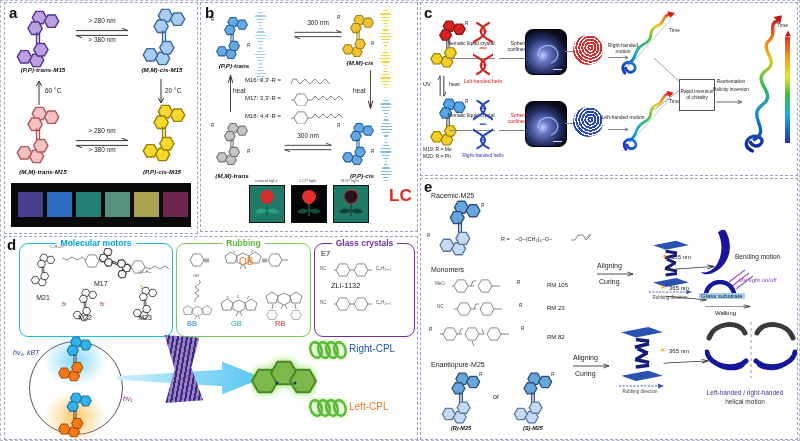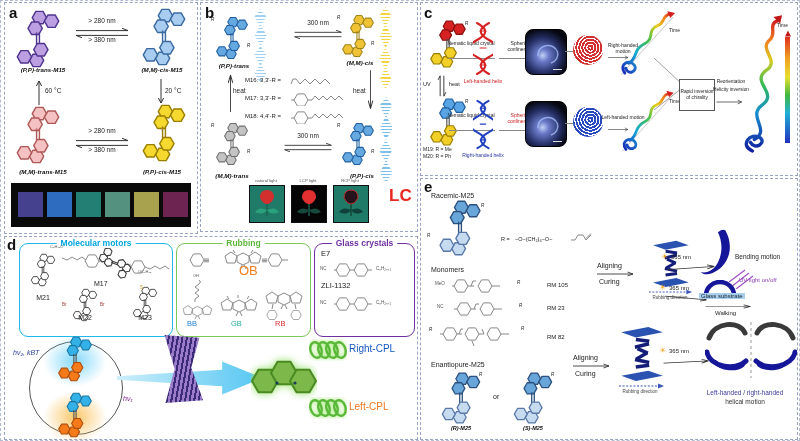--- a/index.html
+++ b/index.html
@@ -486,21 +486,21 @@
           <path d="M15,9 h5 M15,10.4 h5 M15,11.8 h5 M2,10 h-1"></path>
           <use href="#bodipy" transform="translate(36,0)"></use>
           <path d="M44,0 l2,3 M64,0 l-2,3"></path>
           <path d="M73,9 h5 M73,10.4 h5 M73,11.8 h5"></path>
           <g transform="translate(86,10)">
               <use href="#hexo"></use>
             </g>
           <path d="M93,10 h6"></path>
         </g>
       </svg>
-      <span class="ab t b" style="left:62px;top:20px;font-size:13px;color:#f08020">OB</span>
+      <span class="ab t b" style="left:62px;top:12px;font-size:10px;color:#f08020">OB</span>
       <span class="ab t" style="left:16px;top:30px;font-size:4px;color:#555">OH</span>
       <svg class="ab" style="left:6px;top:34px" width="30" height="44" viewBox="0 0 30 44">
         <g stroke="#8a8a8a" stroke-width="1" fill="none">
           <path d="M16,2 q3,2 0,4 l-4,3 4,3 -4,3 4,3 -4,3 v3"></path>
           <use href="#bodipy" transform="translate(0,26) scale(0.8)"></use>
         </g>
       </svg>
       <span class="ab t b" style="left:10px;top:76px;font-size:7.5px;color:#2080d0">BB</span>
       <svg class="ab" style="left:42px;top:50px" width="40" height="24" viewBox="0 0 40 24">
         <g stroke="#8a8a8a" stroke-width="1" fill="none">
@@ -532,21 +532,21 @@
           <g transform="translate(11,9)">
               <use href="#hexo"></use>
             </g>
           <g transform="translate(29,9)">
               <use href="#hexo"></use>
             </g>
           <path d="M18,9 h4 M2,9 h2 M36,9 h4"></path>
         </g>
       </svg>
       <span class="ab t s45 nw" style="left:61px;top:22px;color:#555">CₙH₂ₙ₊₁</span>
-      <span class="ab t b s75" style="left:6px;top:38px">ZLI-1132</span>
+      <span class="ab t b s75" style="left:16px;top:38px">ZLI-1132</span>
       <span class="ab t s45" style="left:5px;top:56px;color:#555">NC</span>
       <svg class="ab" style="left:17px;top:51px" width="42" height="18" viewBox="0 0 42 18">
         <g stroke="#8a8a8a" stroke-width="1" fill="none">
           <g transform="translate(11,9)">
               <use href="#hexo"></use>
             </g>
           <g transform="translate(29,9)">
               <use href="#hexo"></use>
             </g>
           <path d="M18,9 h4 M2,9 h2 M36,9 h4"></path>

